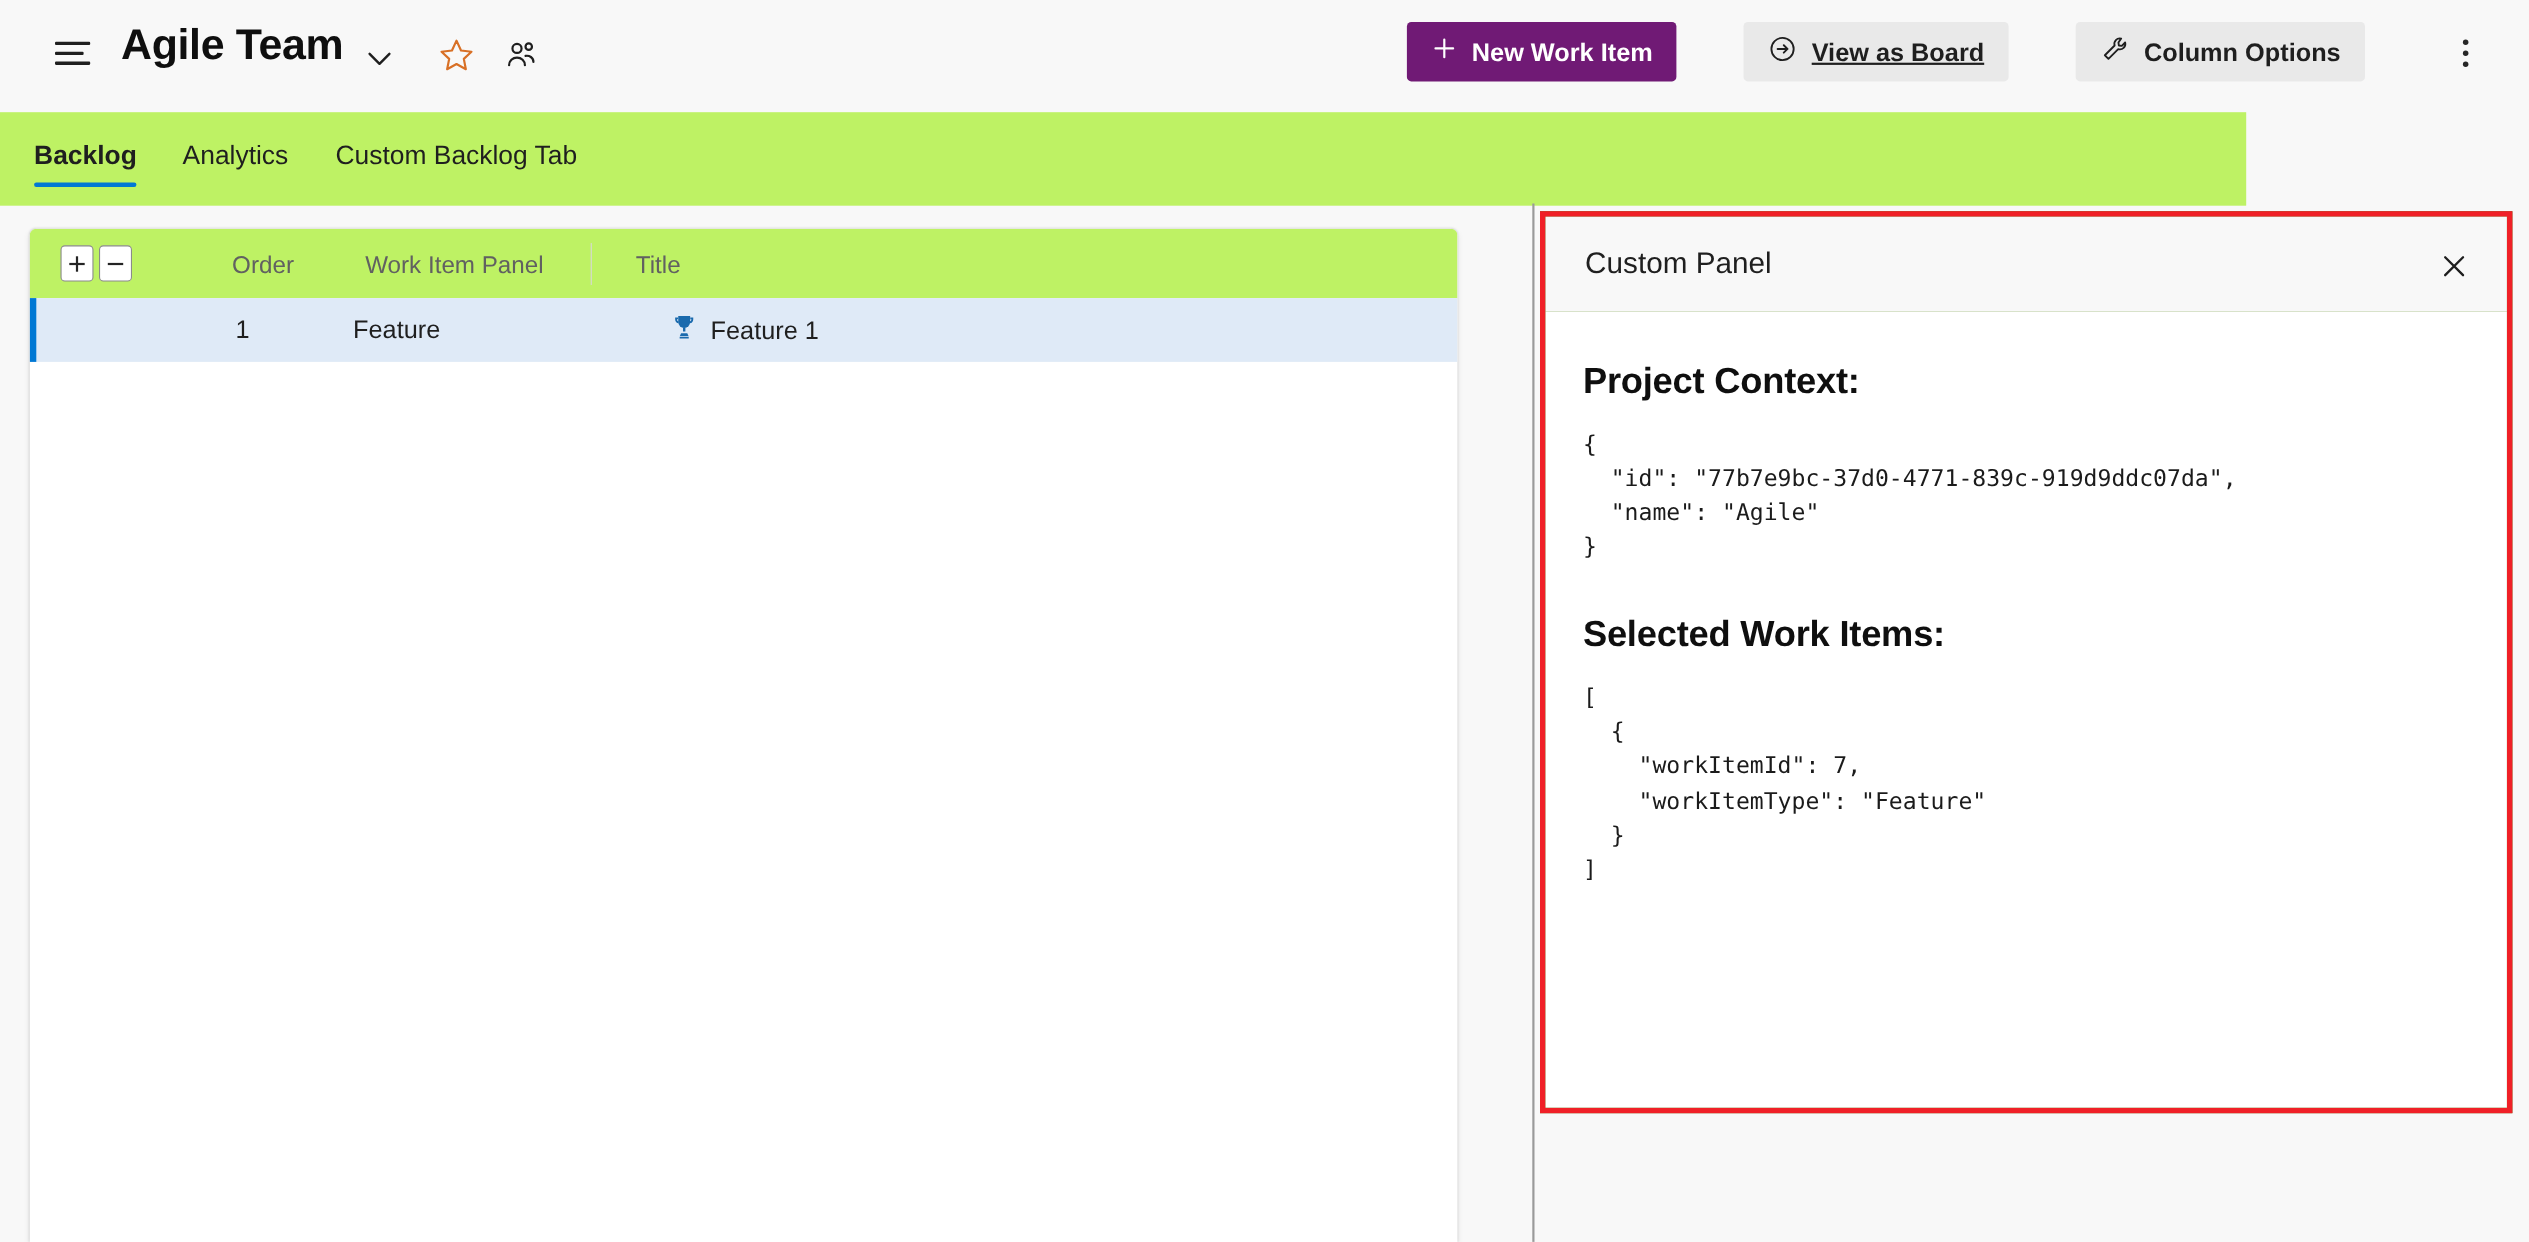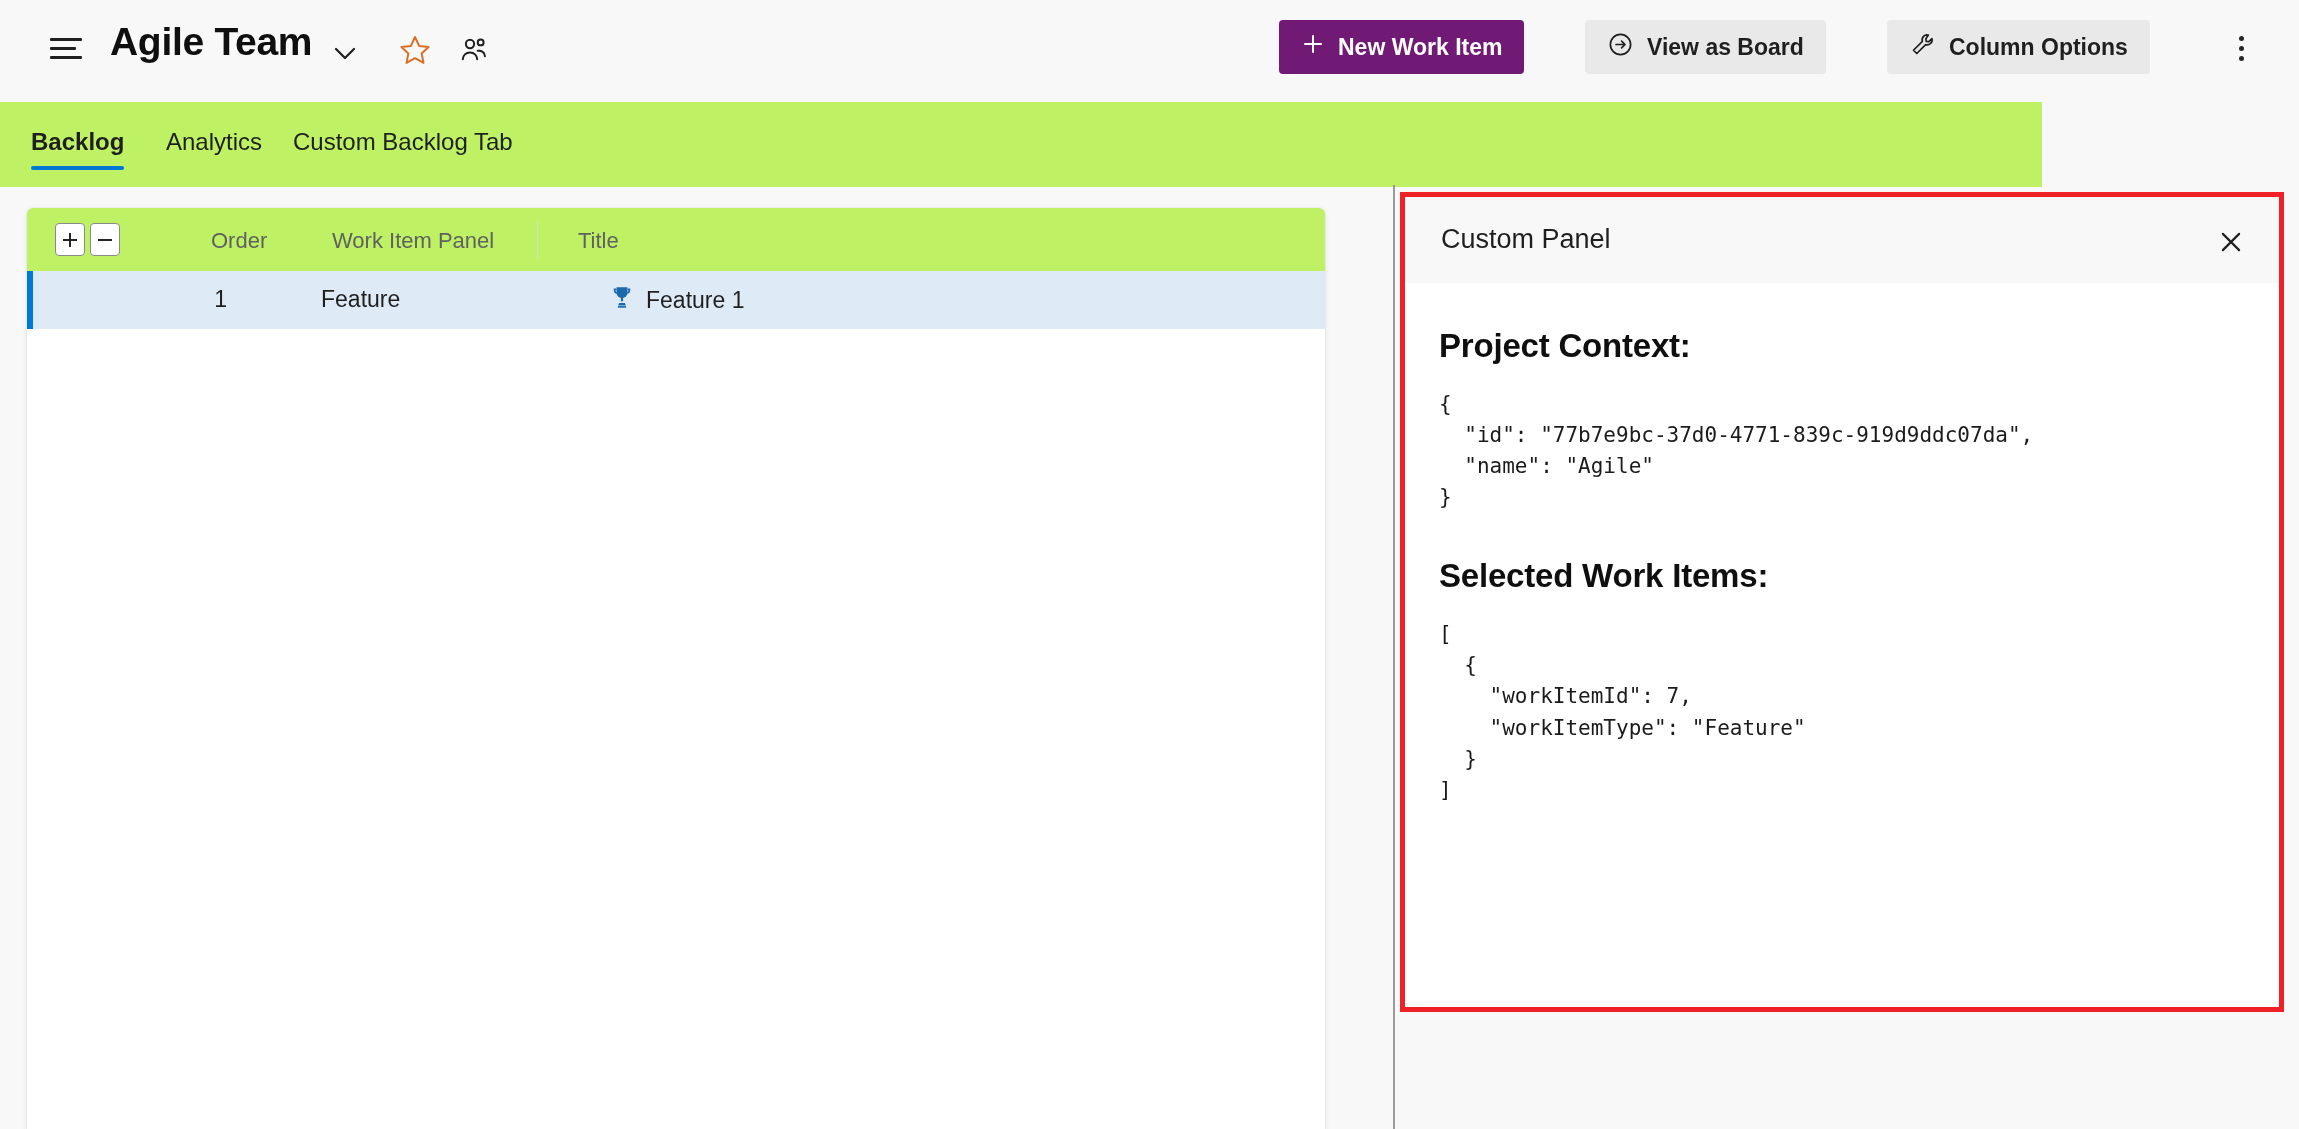--- a/index.html
+++ b/index.html
@@ -41,21 +41,21 @@
   .btn {
     position: absolute; height: 54px;
     display: flex; align-items: center; gap: 13px;
     border: none; border-radius: 4px; cursor: pointer;
     font-family: "Liberation Sans", sans-serif;
     font-size: 23px; font-weight: 600;
     padding: 0 22px; white-space: nowrap;
   }
   .btn-primary { left: 1261px; top: 20px; background: #701a75; color: #ffffff; }
   .btn-secondary { background: #e9e9e9; color: #1f1f1f; }
-  .btn-board  { left: 1567px; top: 20px; }
+  .btn-board  { left: 1567px; top: 20px; text-decoration: underline; }
   .btn-column { left: 1869px; top: 20px; }
 
   .more-dots {
     position: absolute; left: 2200px; top: 22px; width: 46px; height: 50px;
     cursor: pointer;
   }
   .more-dots b {
     position: absolute; left: 21px; width: 5px; height: 5px; border-radius: 50%;
     background: #272727;
   }
@@ -72,21 +72,21 @@
     position: absolute; top: 26px; font-size: 24px; color: #1f1f1f;
     cursor: pointer; white-space: nowrap;
   }
   .tab.active { font-weight: 700; }
   .tab.active::after {
     content: ""; position: absolute; left: 0; right: 0; bottom: -14px;
     height: 4px; background: #0078d4; border-radius: 2px;
   }
   .tab-backlog   { left: 31px; }
   .tab-analytics { left: 166px; }
-  .tab-custom    { left: 293px; }
+  .tab-custom    { left: 305px; }
 
   .levels-icon { position: absolute; left: 1662px; top: 138px; cursor: pointer; }
   .levels-label {
     position: absolute; left: 1710px; top: 140px; font-size: 24px; color: #1f1f1f;
     cursor: pointer; white-space: nowrap;
   }
   .levels-chevron { position: absolute; left: 1838px; top: 146px; cursor: pointer; }
 
   .tool-icon {
     position: absolute; top: 124px; width: 56px; height: 56px;

